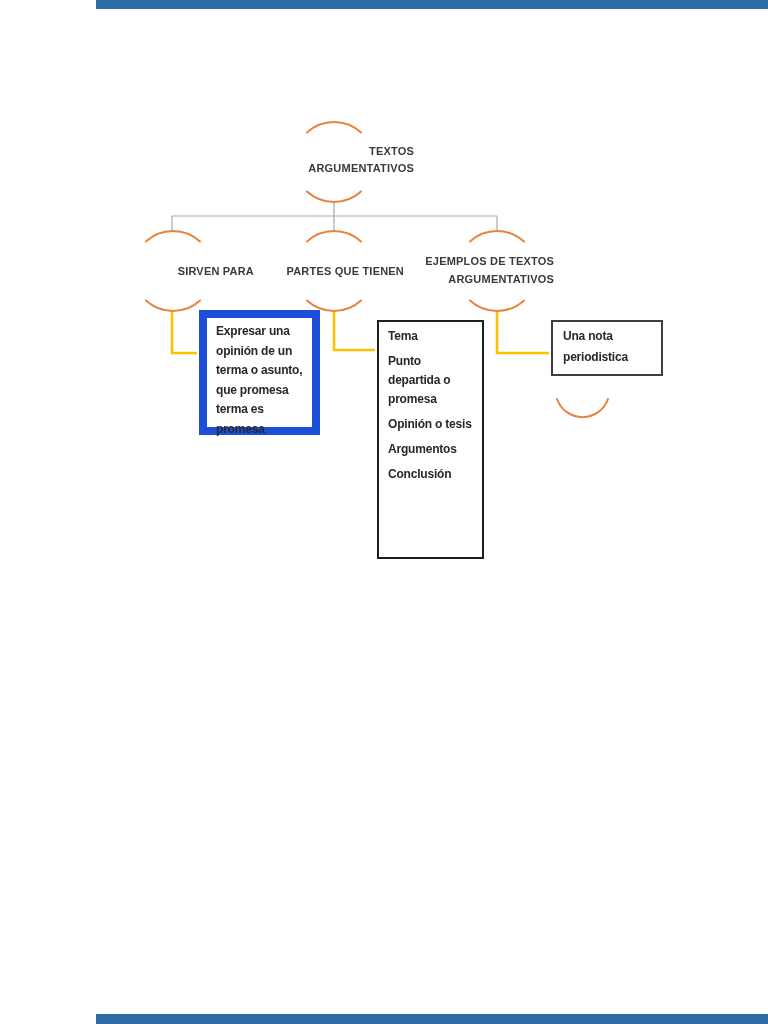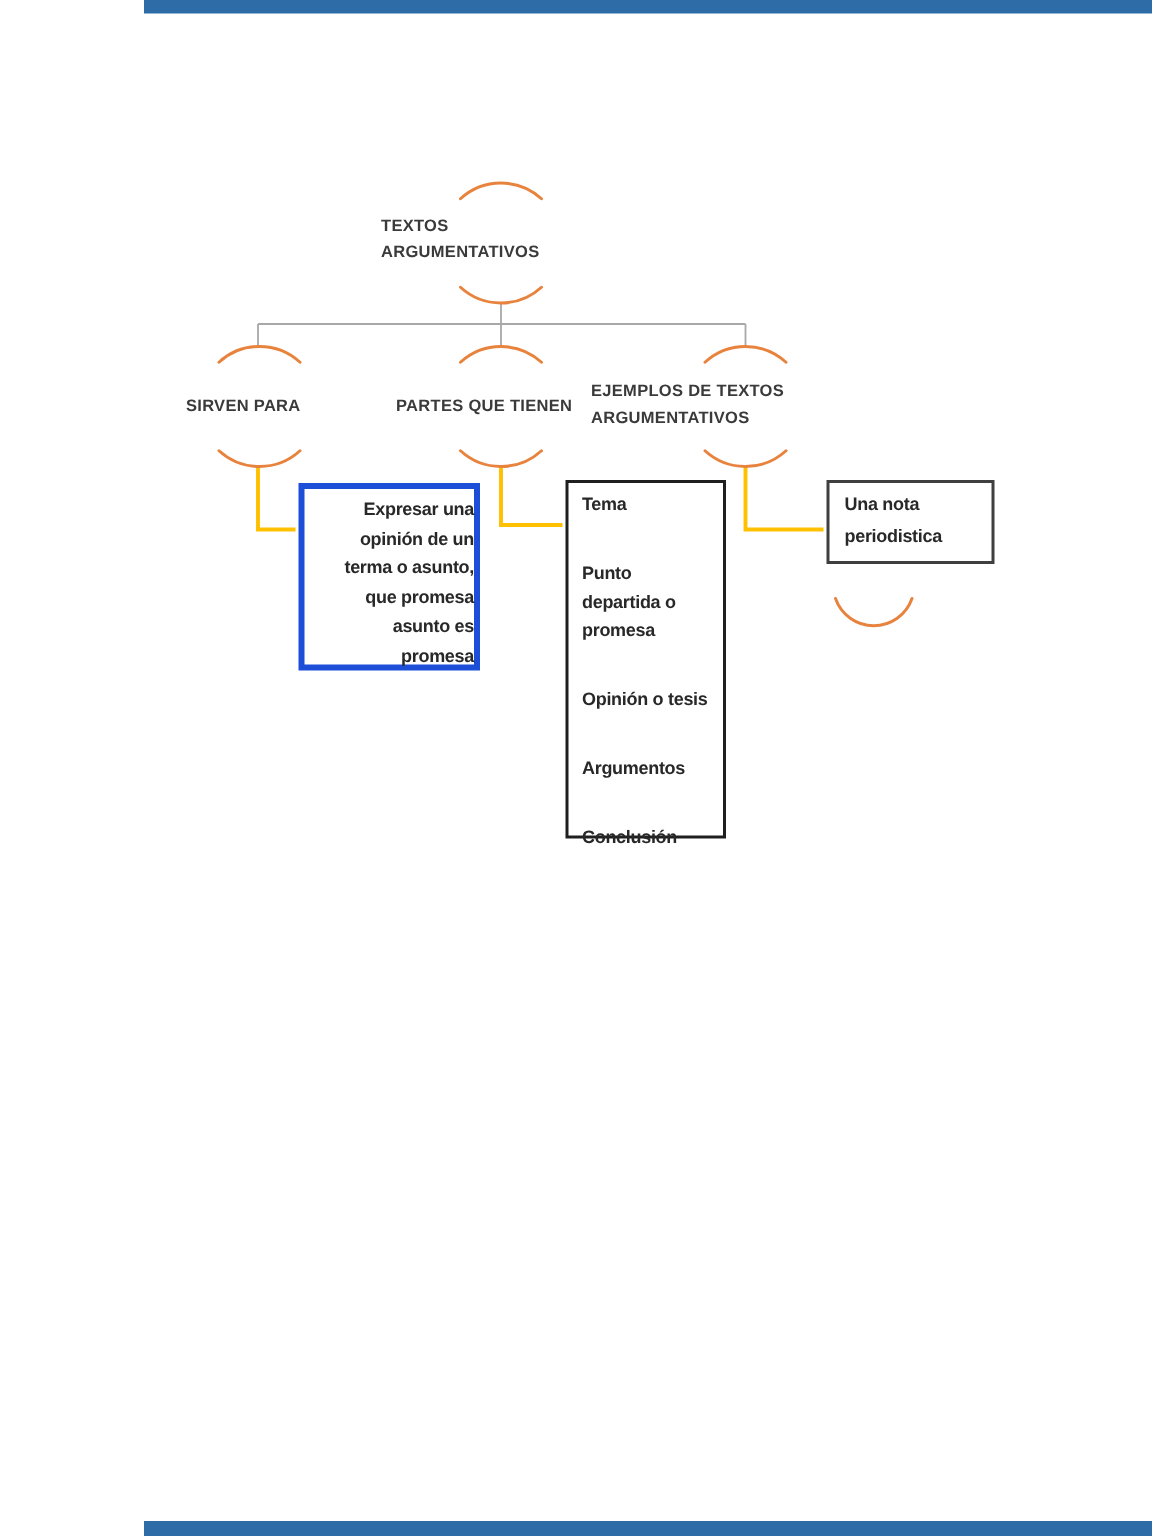--- a/index.html
+++ b/index.html
@@ -6,33 +6,33 @@
   html,body { width:768px; height:1024px; background:#ffffff; overflow:hidden;
               font-family:"Liberation Sans", sans-serif; }
   #page { position:relative; width:768px; height:1024px; background:#ffffff; }
 
   .edge-bar { position:absolute; left:96px; right:0; height:9px; background:#2e6ca8; }
   .edge-bar.top { top:0; }
   .edge-bar.bottom { bottom:0; height:10px; }
 
   svg.overlay { position:absolute; left:0; top:0; width:768px; height:1024px; }
 
-  .node-label { position:absolute; text-align:left; color:#3a3a3a;
+  .node-label { position:absolute; text-align:right; color:#3a3a3a;
                 font-weight:bold; font-size:11px; line-height:17px;
                 letter-spacing:0.2px; white-space:nowrap; }
 
   .dbox { position:absolute; background:#ffffff; color:#282828;
           font-weight:bold; font-size:12px; letter-spacing:-0.2px; }
   .dbox .ln { white-space:nowrap; }
 
-  #box-sirven { left:199px; top:322px; width:121px; height:125px;
-                border:4px solid #1d4ed8; padding:4px 0 0 9px; line-height:19.5px;text-align:right; }
+  #box-sirven { left:199px; top:310px; width:121px; height:125px;
+                border:8px solid #1d4ed8; padding:4px 0 0 9px; line-height:19.5px; }
   #box-partes { left:377px; top:320px; width:107px; height:239px;
                 border:2px solid #1f1f1f; padding:5px 0 0 9px; line-height:19px; }
-  #box-partes .para { margin-top:27px; }
+  #box-partes .para { margin-top:6px; }
   #box-ejemplos { left:551px; top:320px; width:112px; height:56px;
                   border:2px solid #3f3f3f; padding:4px 0 0 10px; line-height:21px; }
 
   #label-root     { left:254px; top:143px; width:160px; }
   #label-sirven   { left:124px; top:263px; width:130px; }
   #label-partes   { left:264px; top:263px; width:140px; }
   #label-ejemplos { left:394px; top:253px; width:160px; line-height:17.5px; }
 </style>
 </head>
 <body>
@@ -87,21 +87,21 @@
   <div id="label-ejemplos" class="node-label">
     <div>EJEMPLOS DE TEXTOS</div>
     <div>ARGUMENTATIVOS</div>
   </div>
 
   <div id="box-sirven" class="dbox">
     <div class="ln">Expresar una</div>
     <div class="ln">opinión de un</div>
     <div class="ln">terma o asunto,</div>
     <div class="ln">que promesa</div>
-    <div class="ln">asunto es</div>
+    <div class="ln">terma es</div>
     <div class="ln">promesa</div>
   </div>
 
   <div id="box-partes" class="dbox">
     <div class="ln">Tema</div>
     <div class="ln para">Punto</div>
     <div class="ln">departida o</div>
     <div class="ln">promesa</div>
     <div class="ln para">Opinión o tesis</div>
     <div class="ln para">Argumentos</div>

